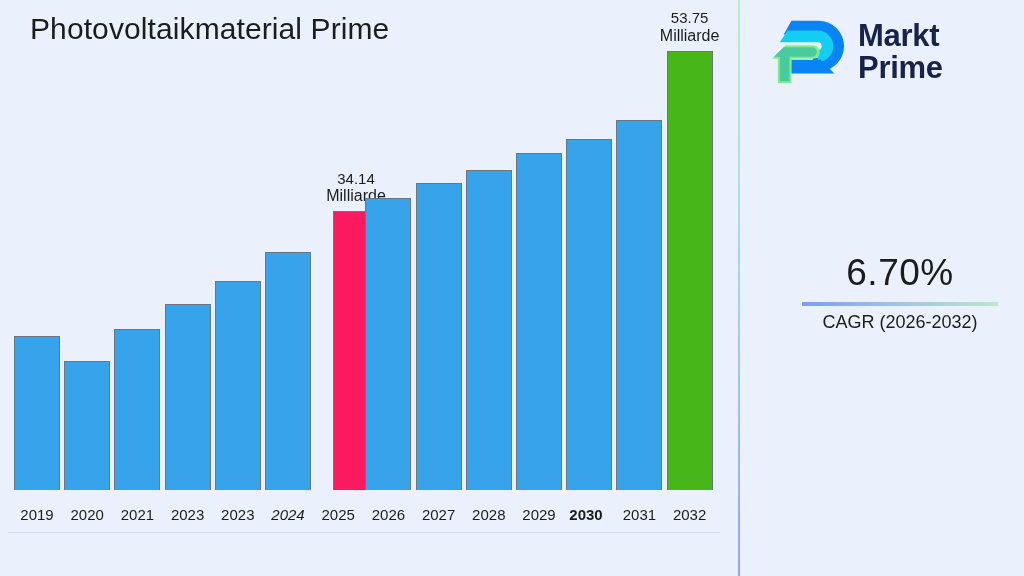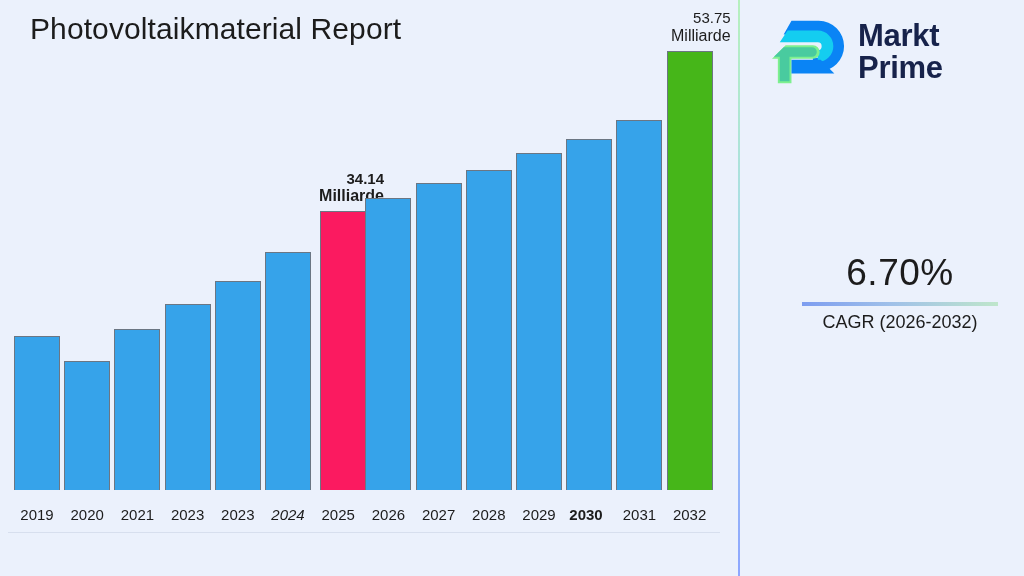--- a/index.html
+++ b/index.html
@@ -75,21 +75,21 @@
   }
   .bar.highlight-forecast {
     background: #46b619;
     border-color: #6b7683;
   }
 
   .bar-label {
     position: absolute;
     left: -18px;
     width: 82px;
-    text-align: right;
+    text-align: center;
     color: #1c1c1c;
     line-height: 1.12;
   }
   .bar-label .val {
     display: block;
     font-size: 15px;
   }
   .bar-label .unit {
     display: block;
     font-size: 16px;
@@ -167,21 +167,21 @@
   #cagr-caption {
     font-size: 18px;
     color: #1c1c1c;
   }
 </style>
 </head>
 <body>
 
 <div id="chart-panel">
 
-  <div id="page-title">Photovoltaikmaterial Report</div>
+  <div id="page-title">Photovoltaikmaterial Prime</div>
 
   <div id="plot-area">
     <div id="bars-container">
         <div class="bar-slot" style="left: 14px;">
           <div class="bar" title="2019: 18.9" style="height: 154.35px;"></div>
         </div>
         <div class="bar-slot" style="left: 64.2px;">
           <div class="bar" title="2020: 15.8" style="height: 129.033px;"></div>
         </div>
         <div class="bar-slot" style="left: 114.4px;">
@@ -189,21 +189,21 @@
         </div>
         <div class="bar-slot" style="left: 164.6px;">
           <div class="bar" title="2022: 22.8" style="height: 186.2px;"></div>
         </div>
         <div class="bar-slot" style="left: 214.8px;">
           <div class="bar" title="2023: 25.6" style="height: 209.067px;"></div>
         </div>
         <div class="bar-slot" style="left: 265px;">
           <div class="bar" title="2024: 29.1" style="height: 237.65px;"></div>
         </div>
-        <div class="bar-slot" style="left: 320px; font-weight: bold;">
+        <div class="bar-slot" style="left: 333px;">
           <div class="bar highlight-current" title="2025: 34.14" style="height: 278.81px;"></div>
           <div class="bar-label" style="bottom: 284.81px;">
             <span class="val">34.14</span>
             <span class="unit">Milliarde</span>
           </div>
         </div>
         <div class="bar-slot" style="left: 365.4px;">
           <div class="bar" title="2026: 35.8" style="height: 292.367px;"></div>
         </div>
         <div class="bar-slot" style="left: 415.6px;">

